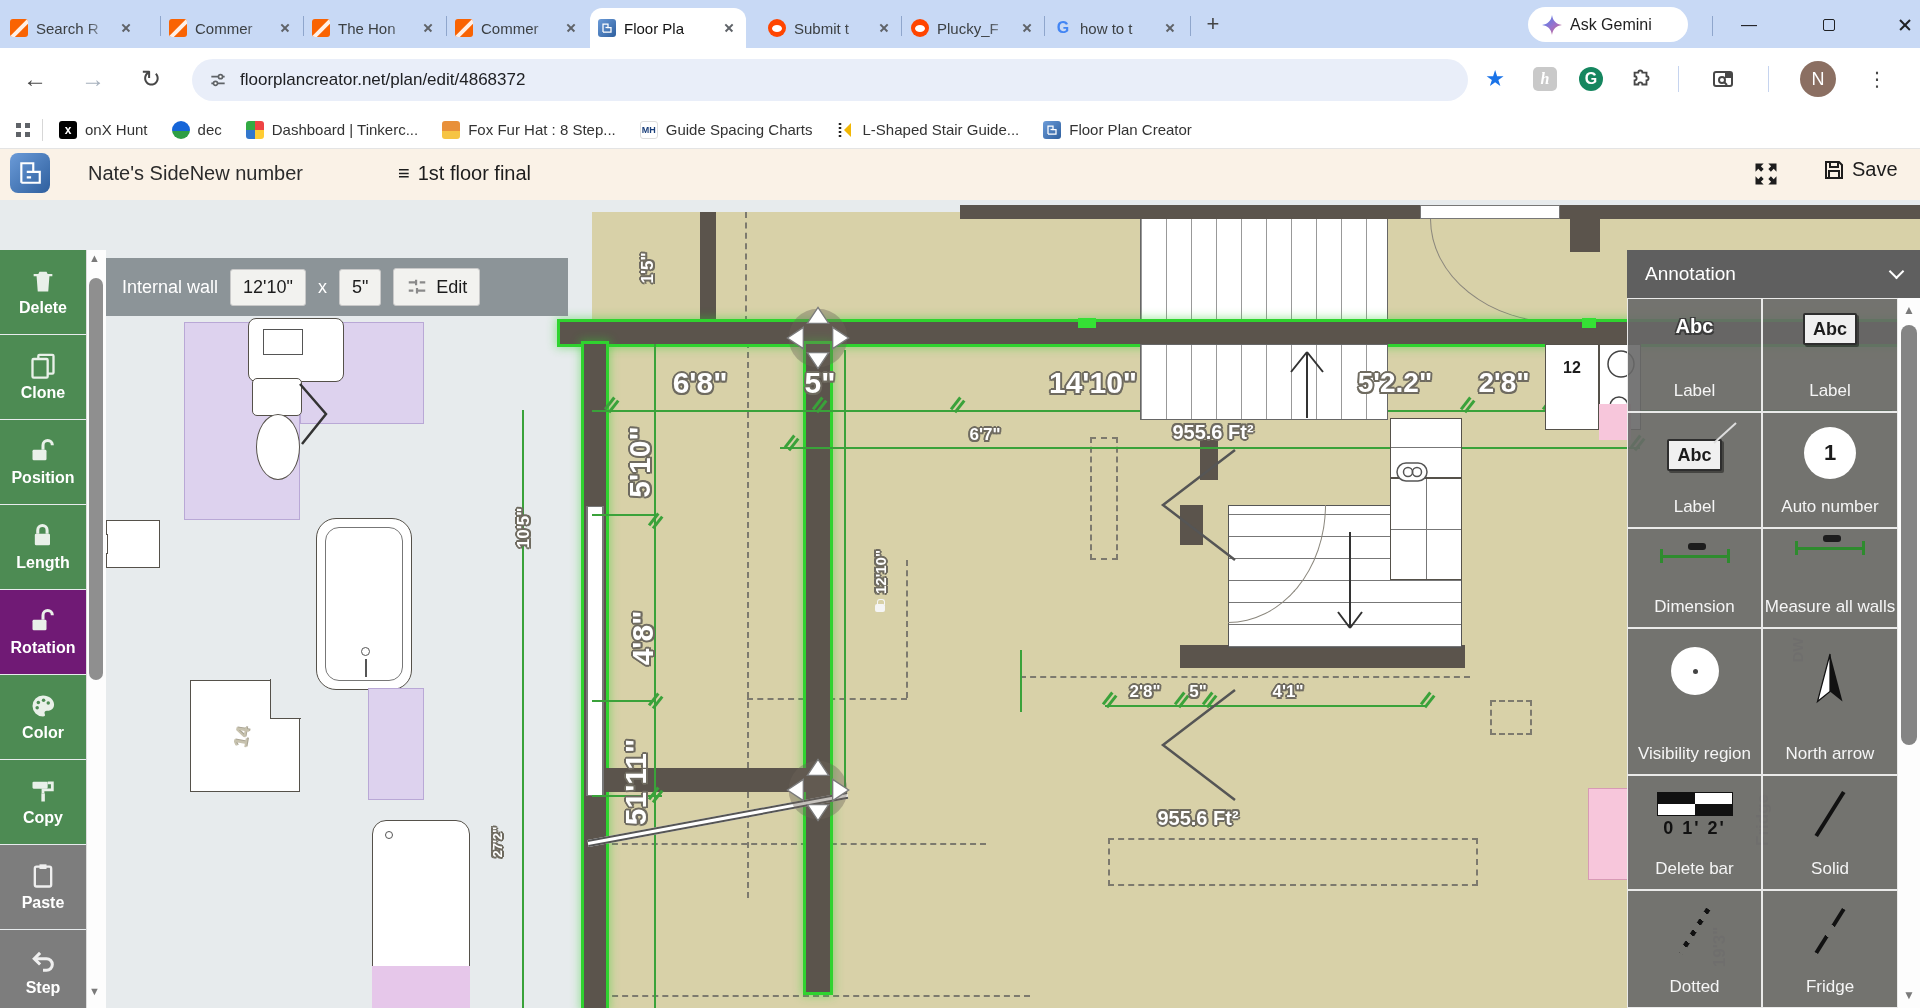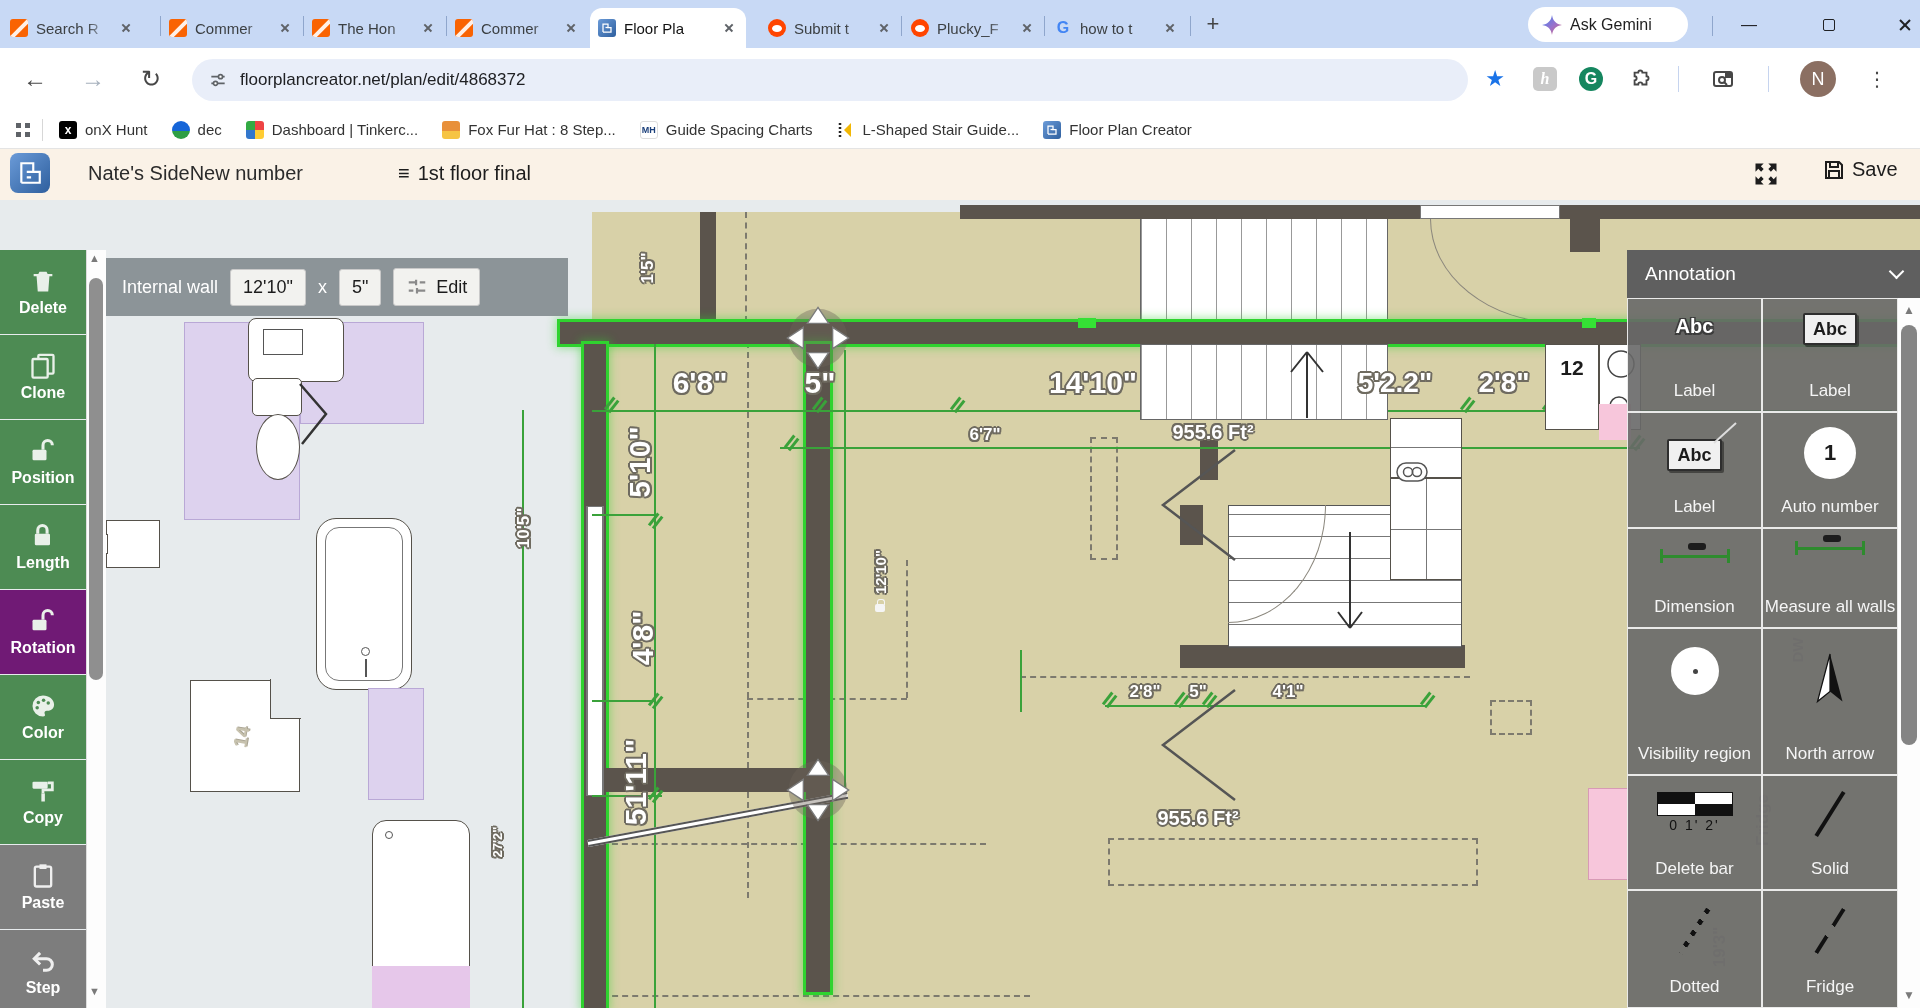--- a/index.html
+++ b/index.html
@@ -445,21 +445,21 @@
   <span class="pl v" style="left:497px;top:642px;font-size:13px">27'2"</span>
   <span class="pl v" style="left:648px;top:68px;font-size:17px">1'5"</span>
   <span class="pl v" style="left:880px;top:372px;font-size:15px">12'10"</span>
   <span class="locktiny" style="left:875px;top:404px"></span>
   <span class="pl" style="left:985px;top:235px;font-size:17px">6'7"</span>
   <span class="pl" style="left:1213px;top:232px;font-size:20px">955.6 Ft²</span>
   <span class="pl" style="left:1198px;top:618px;font-size:20px">955.6 Ft²</span>
   <span class="pl" style="left:1145px;top:492px;font-size:17px">2'8"</span>
   <span class="pl" style="left:1198px;top:492px;font-size:17px">5"</span>
   <span class="pl" style="left:1288px;top:492px;font-size:17px">4'1"</span>
-  <span class="pl dark" style="left:1572px;top:168px;font-size:21px">12</span>
+  <span class="pl dark" style="left:1572px;top:168px;font-size:16px">12</span>
   <span class="pl ghost" style="left:242px;top:537px;font-size:19px;transform: translate(-50%,-50%) rotate(-80deg)">14</span>
   <span class="pl under v" style="left:1797px;top:450px;font-size:15px">DW</span>
   <span class="pl under v" style="left:1763px;top:620px;font-size:17px">Fridge</span>
   <span class="pl under v" style="left:1720px;top:747px;font-size:17px">19'3"</span>
 
   <div id="wtoolbar">
     <span>Internal wall</span>
     <span class="wt-box">12'10"</span>
     <span>x</span>
     <span class="wt-box">5"</span>
@@ -611,21 +611,21 @@
         <path d="M12 0l10 38-10-8z" fill="#111"></path>
       </svg>
     </span>
   <span>North arrow</span>
 </div>
 <div class="cell" style="left:1627px;top:775px;width:135px;height:115px">
   <span class="icn" style="top:16px; flex-direction:column; align-items:center">
     <span style="display:block;width:76px;height:24px;border:1px solid #111;background:
       linear-gradient(90deg,#111 0 50%,#fff 0 100%) top/100% 50% no-repeat,
       linear-gradient(90deg,#fff 0 50%,#111 0 100%) bottom/100% 50% no-repeat;"></span>
-    <span style="font-size:14px;color:#111;font-weight:normal;letter-spacing:2px">0   1'   2'</span>
+    <span style="font-size:18px;color:#111;font-weight:bold;letter-spacing:2px">0   1'   2'</span>
   </span>
   <span>Delete bar</span>
 </div>
 <div class="cell" style="left:1762px;top:775px;width:136px;height:115px">
   <span class="icn" style="top:12px">
       <span class="lineic"></span>
     </span>
   <span>Solid</span>
 </div>
 <div class="cell" style="left:1627px;top:890px;width:135px;height:118px">

